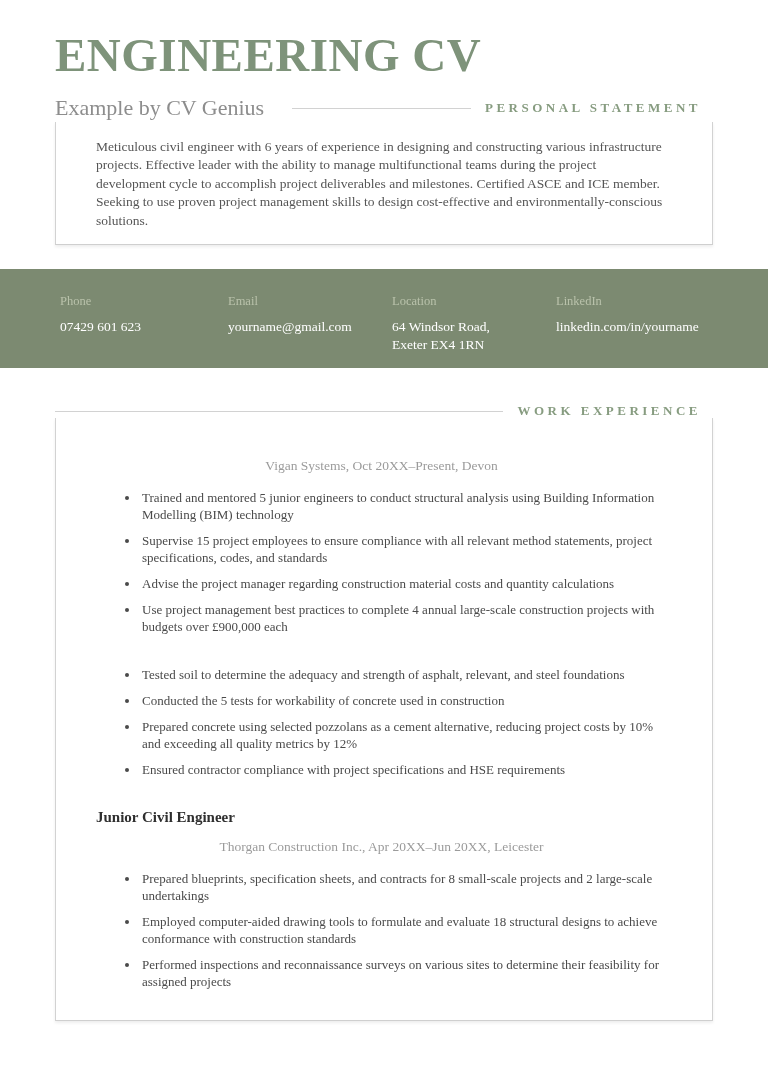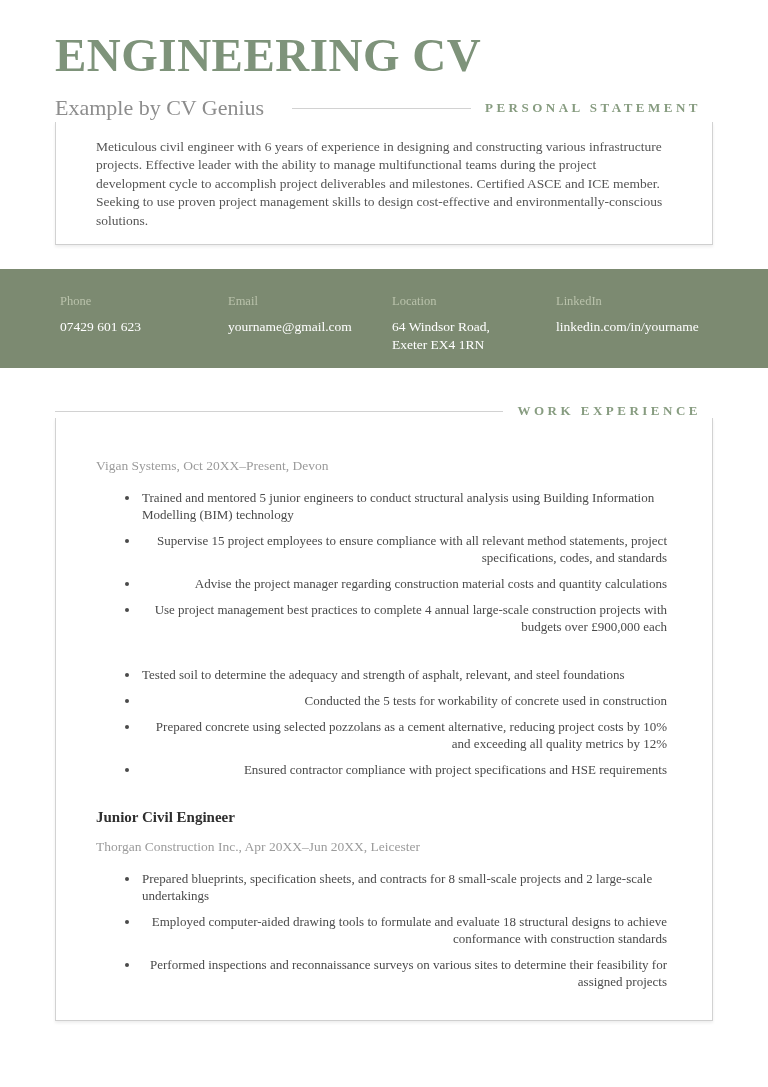--- a/index.html
+++ b/index.html
@@ -110,34 +110,35 @@
   .job-title {
     margin:0;
     font-size:15px;
     font-weight:700;
     color:#2f2f2f;
   }
   .job-meta {
     margin:13px 0 0 0;
     font-size:13.5px;
     color:#9b9b9b;
+    text-align:center;
   }
   .job-bullets {
     margin:15px 0 0 0;
     padding:0 0 0 44px;
     list-style:disc;
   }
   .job-bullets li {
     font-size:13px;
     line-height:17px;
     color:#4a4a4a;
     max-width:525px;
     padding-left:2px;
   }
-  .job-bullets li + li { margin-top:9px;text-align:right; }
+  .job-bullets li + li { margin-top:9px; }
 </style>
 </head>
 <body>
 
 <div class="page">
 
   <h1 class="cv-title">ENGINEERING CV</h1>
 
   <div class="subtitle-row">
     <span class="subtitle">Example by CV Genius</span>

